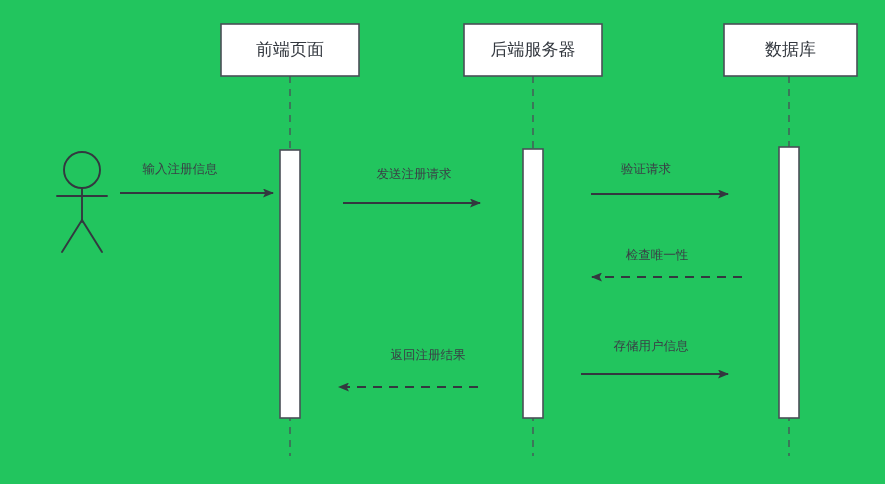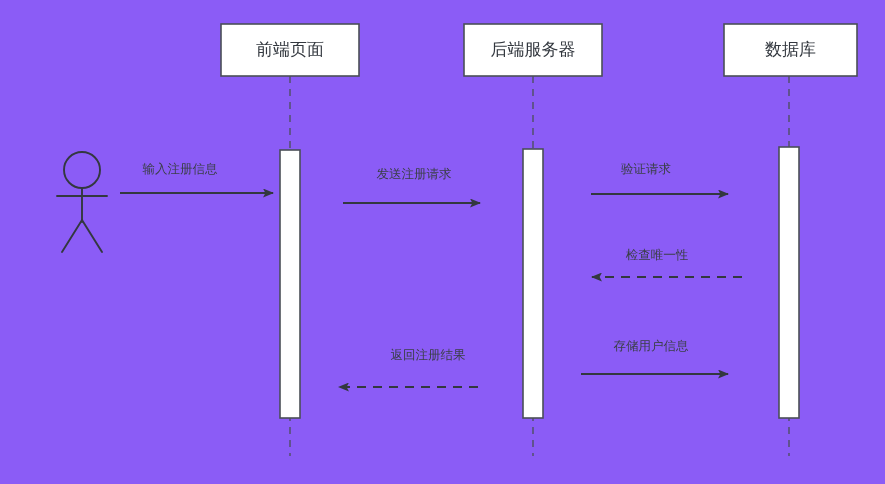--- a/index.html
+++ b/index.html
@@ -10,21 +10,21 @@
   body {
     width: 885px;
     height: 484px;
     font-family: "Liberation Sans", "DejaVu Sans", sans-serif;
     overflow: hidden;
   }
   #diagram-root {
     position: relative;
     width: 885px;
     height: 484px;
-    background: #8b5cf6;
+    background: #22c55e;
   }
   svg#sequence-canvas {
     position: absolute;
     top: 0;
     left: 0;
     width: 885px;
     height: 484px;
     display: block;
   }
   .participant-box rect {

